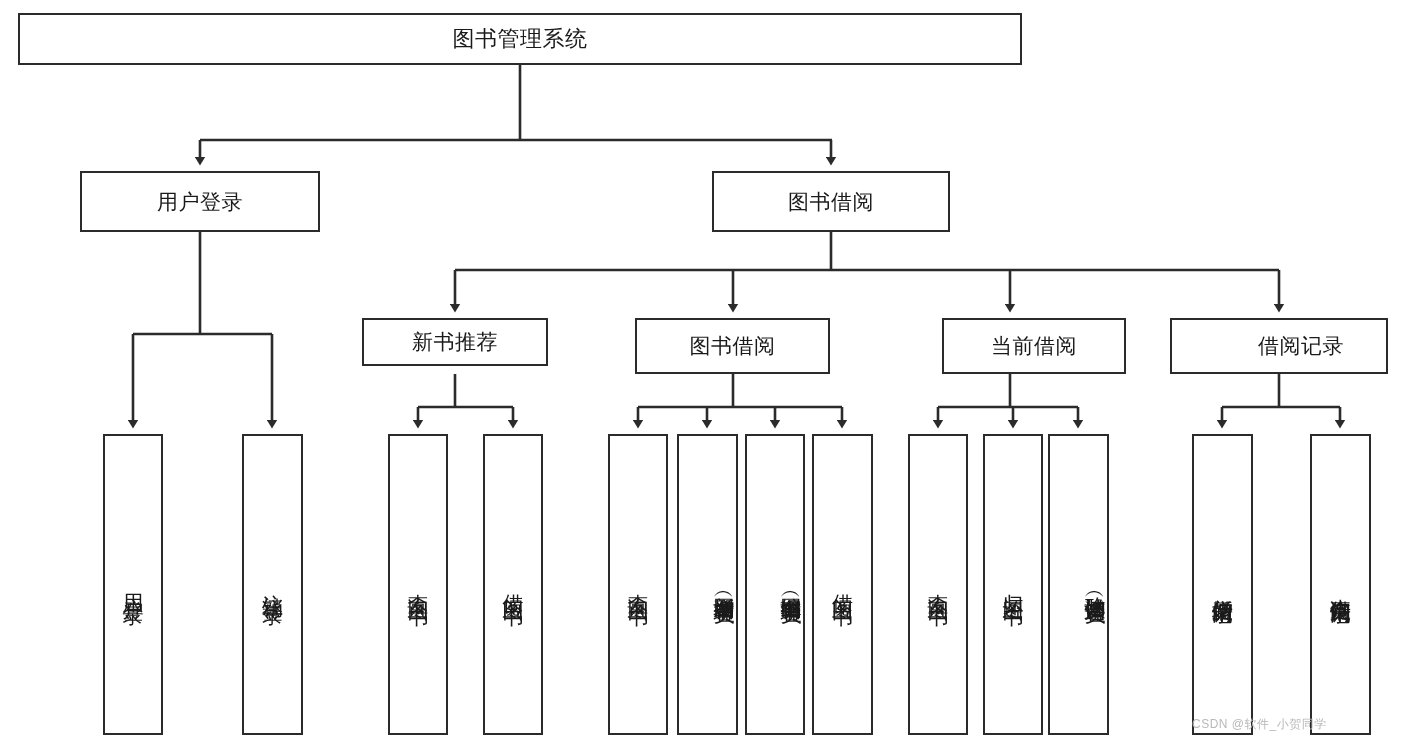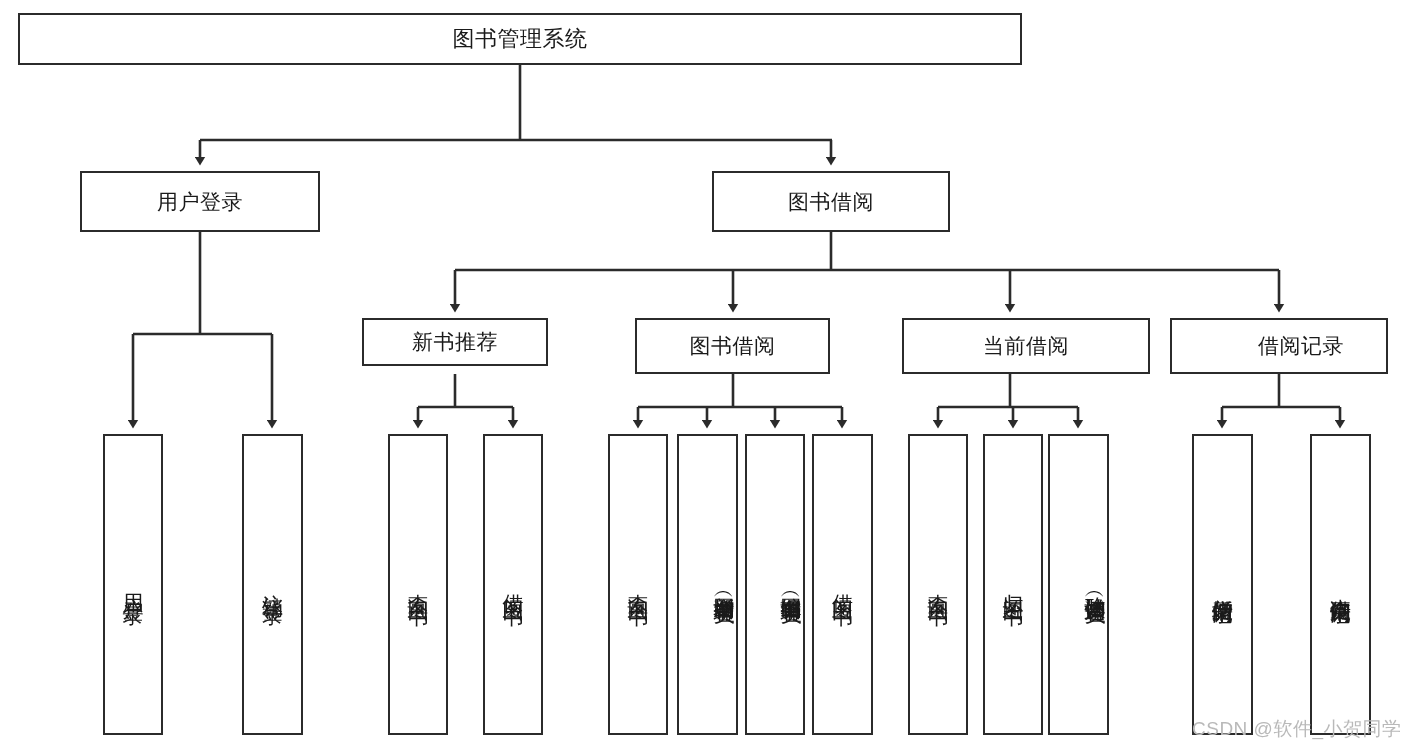--- a/index.html
+++ b/index.html
@@ -61,21 +61,21 @@
     white-space: nowrap;
   }
   .node-v.tight .vtext {
     letter-spacing: 1px;
   }
   .node-v.top .vtext {
     align-self: flex-start;
   }
   .watermark {
     position: absolute;
-    font-size: 19px;
+    font-size: 12px;
     color: #b9b9b9;
     white-space: nowrap;
     letter-spacing: 0.5px;
   }
 </style>
 </head>
 <body>
 
 <div id="canvas">
 
@@ -139,21 +139,21 @@
   <div class="node node-h" id="n-l1-1" style="left: 712px; top: 171px; width: 238px; height: 61px;">
     <span>图书借阅</span>
   </div>
 
   <div class="node node-h" id="n-l2-0" style="left: 362px; top: 318px; width: 186px; height: 48px;">
     <span>新书推荐</span>
   </div>
   <div class="node node-h" id="n-l2-1" style="left: 635px; top: 318px; width: 195px; height: 56px;">
     <span>图书借阅</span>
   </div>
-  <div class="node node-h" id="n-l2-2" style="left: 902px; top: 318px; width: 248px; height: 56px;">
+  <div class="node node-h" id="n-l2-2" style="left: 942px; top: 318px; width: 184px; height: 56px;">
     <span>当前借阅</span>
   </div>
   <div class="node node-h" id="n-l2-3" style="left: 1170px; top: 318px; width: 218px; height: 56px; padding-left: 44px;">
     <span>借阅记录</span>
   </div>
 
   <div class="node node-v" id="n-lf-0" style="left: 103px; top: 434px; width: 60px; height: 301px;">
     <span class="vtext">用户登录</span>
   </div>
   <div class="node node-v" id="n-lf-1" style="left: 242px; top: 434px; width: 61px; height: 301px;">

